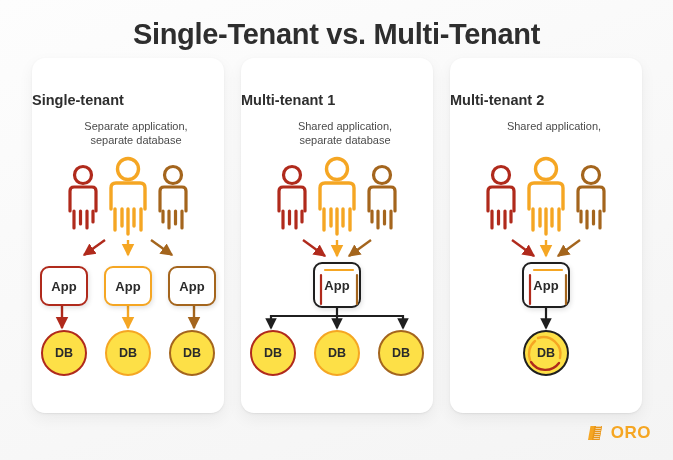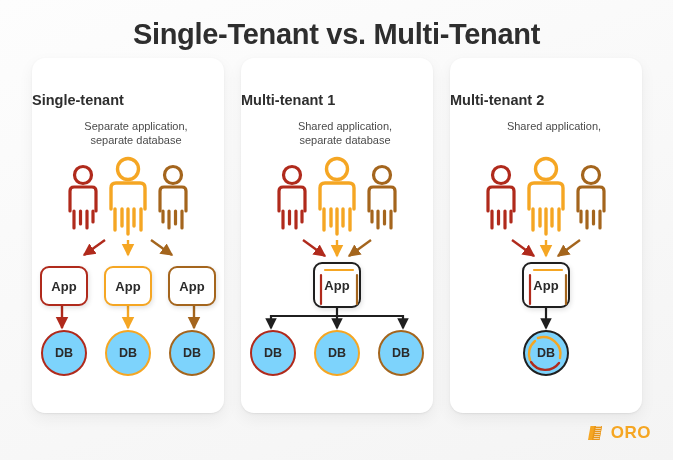--- a/index.html
+++ b/index.html
@@ -99,21 +99,21 @@
   .app-box.shadowed {
     box-shadow: 1px 2px 5px rgba(0,0,0,0.12);
   }
 
   
   .db-circle {
     position: absolute;
     width: 46px;
     height: 46px;
     border-radius: 50%;
-    background: #7dd3fc;
+    background: #fde047;
     display: flex;
     align-items: center;
     justify-content: center;
     font-size: 12.5px;
     font-weight: bold;
     color: #2b2b2b;
     border: 2px solid #000;
   }
 
   

